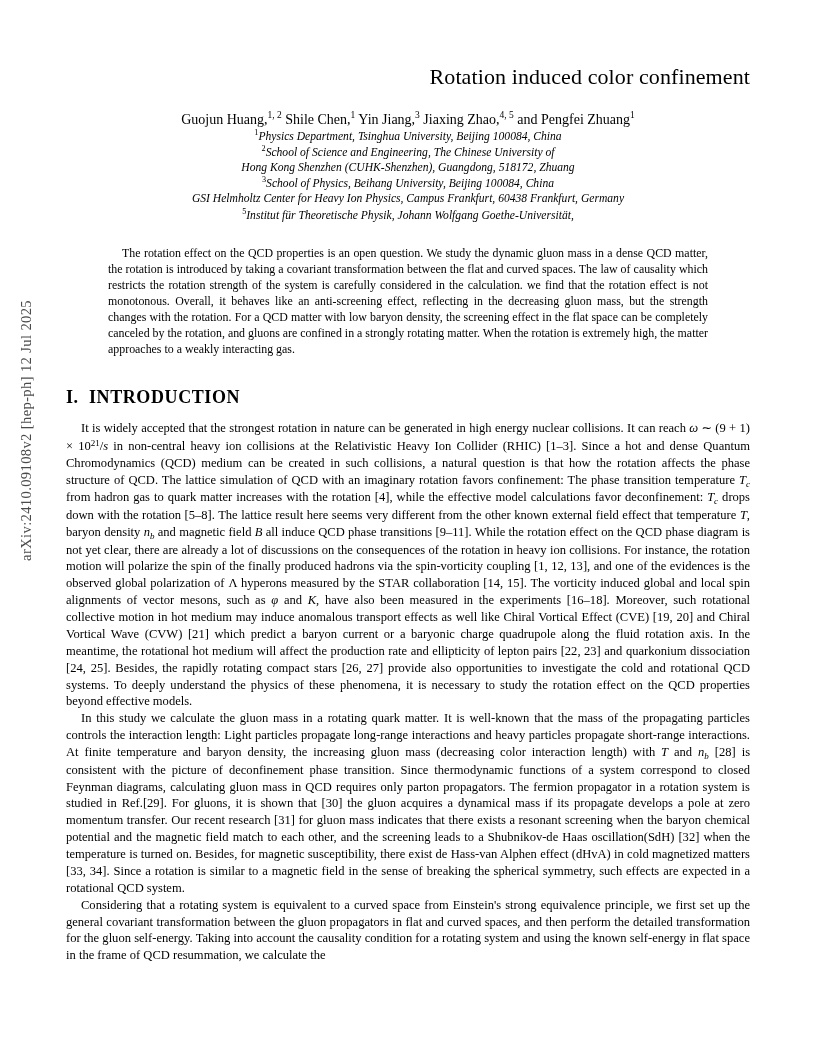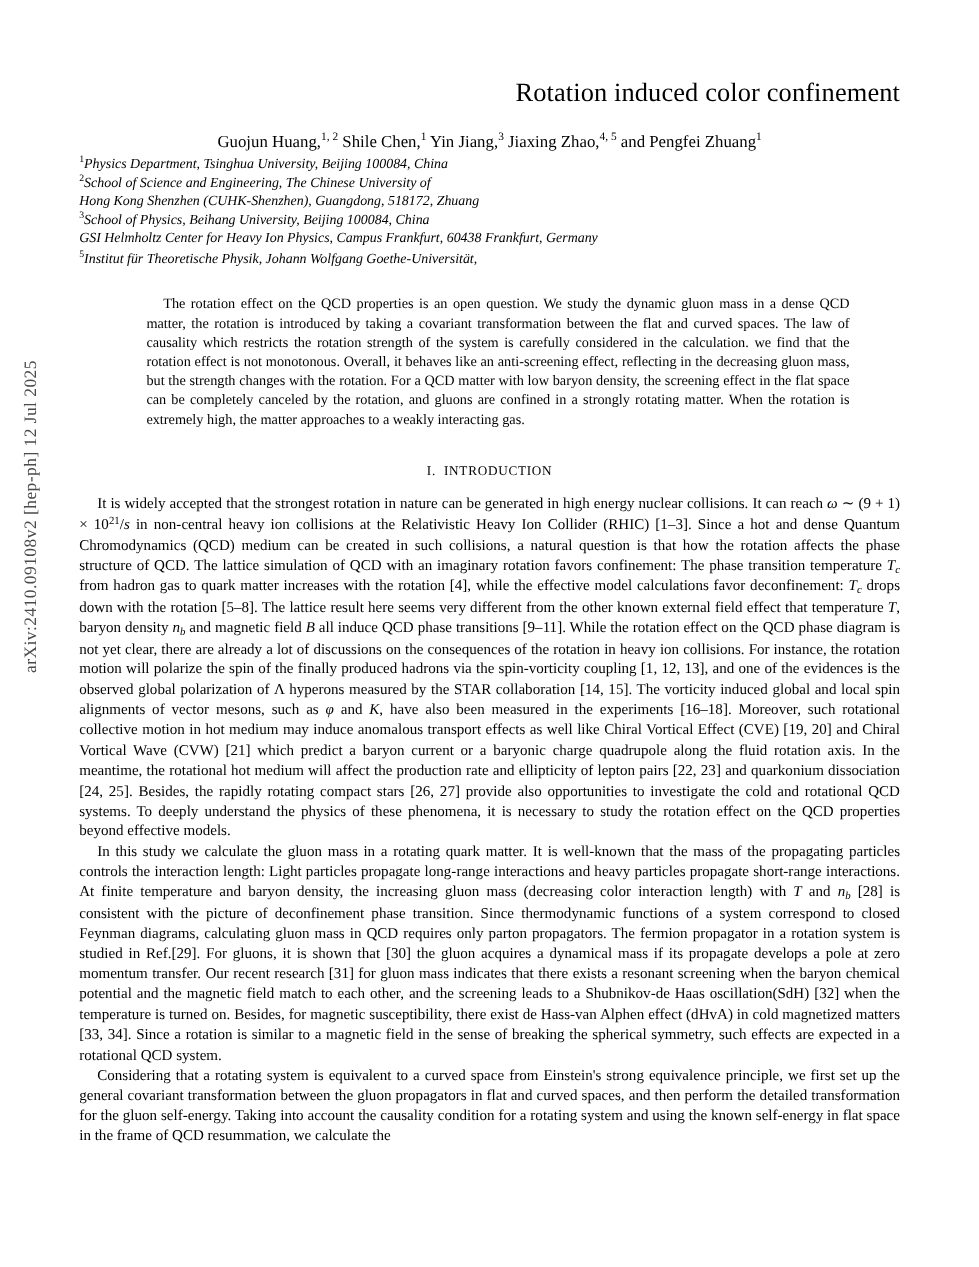--- a/index.html
+++ b/index.html
@@ -45,37 +45,37 @@
     font-weight: normal;
     letter-spacing: 0.1px;
     margin: 6px 0 20px 0;
   }
   .authors {
     text-align: center;
     font-size: 14px;
   }
   .authors sup { font-size: 9.5px; }
   .affils {
-    text-align: left;
+    text-align: center;
     font-style: italic;
     font-size: 11.6px;
     line-height: 1.32;
   }
   .affils sup { font-style: normal; font-size: 8.2px; }
   .abstract {
-    margin: 22px 42px 0 56px;
+    margin: 22px 42px 0 42px;
     font-size: 11.9px;
     line-height: 1.35;
     text-align: justify;
   }
   .abstract .indent { display: inline-block; width: 14px; }
   .section-head {
-    text-align: center;
-    font-size: 11px;
-    font-weight: normal;
+    text-align: left;
+    font-size: 18px;
+    font-weight: bold;
     letter-spacing: 0.6px;
     margin: 30px 0 12px 0;
   }
   .body-text {
     font-size: 12.55px;
     line-height: 1.345;
     text-align: justify;
   }
   .body-text p {
     margin: 0;

